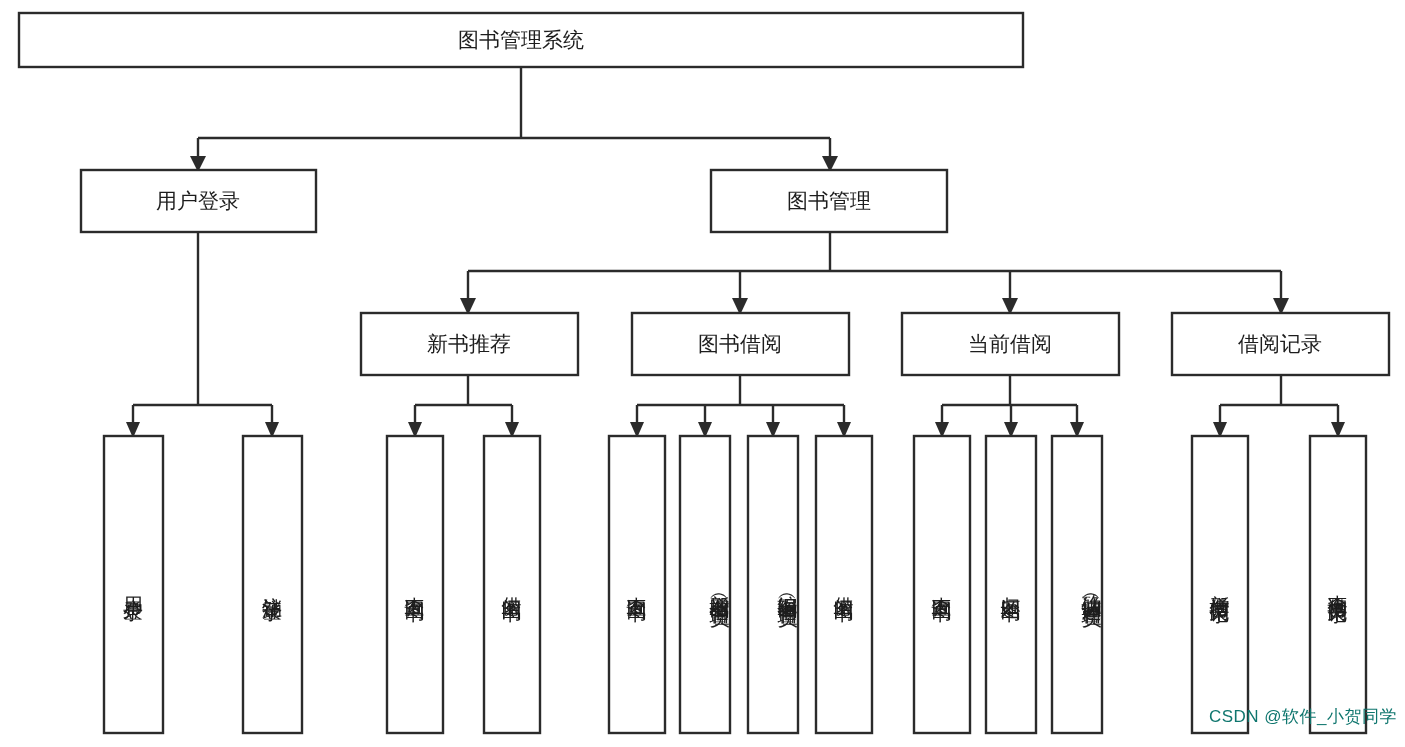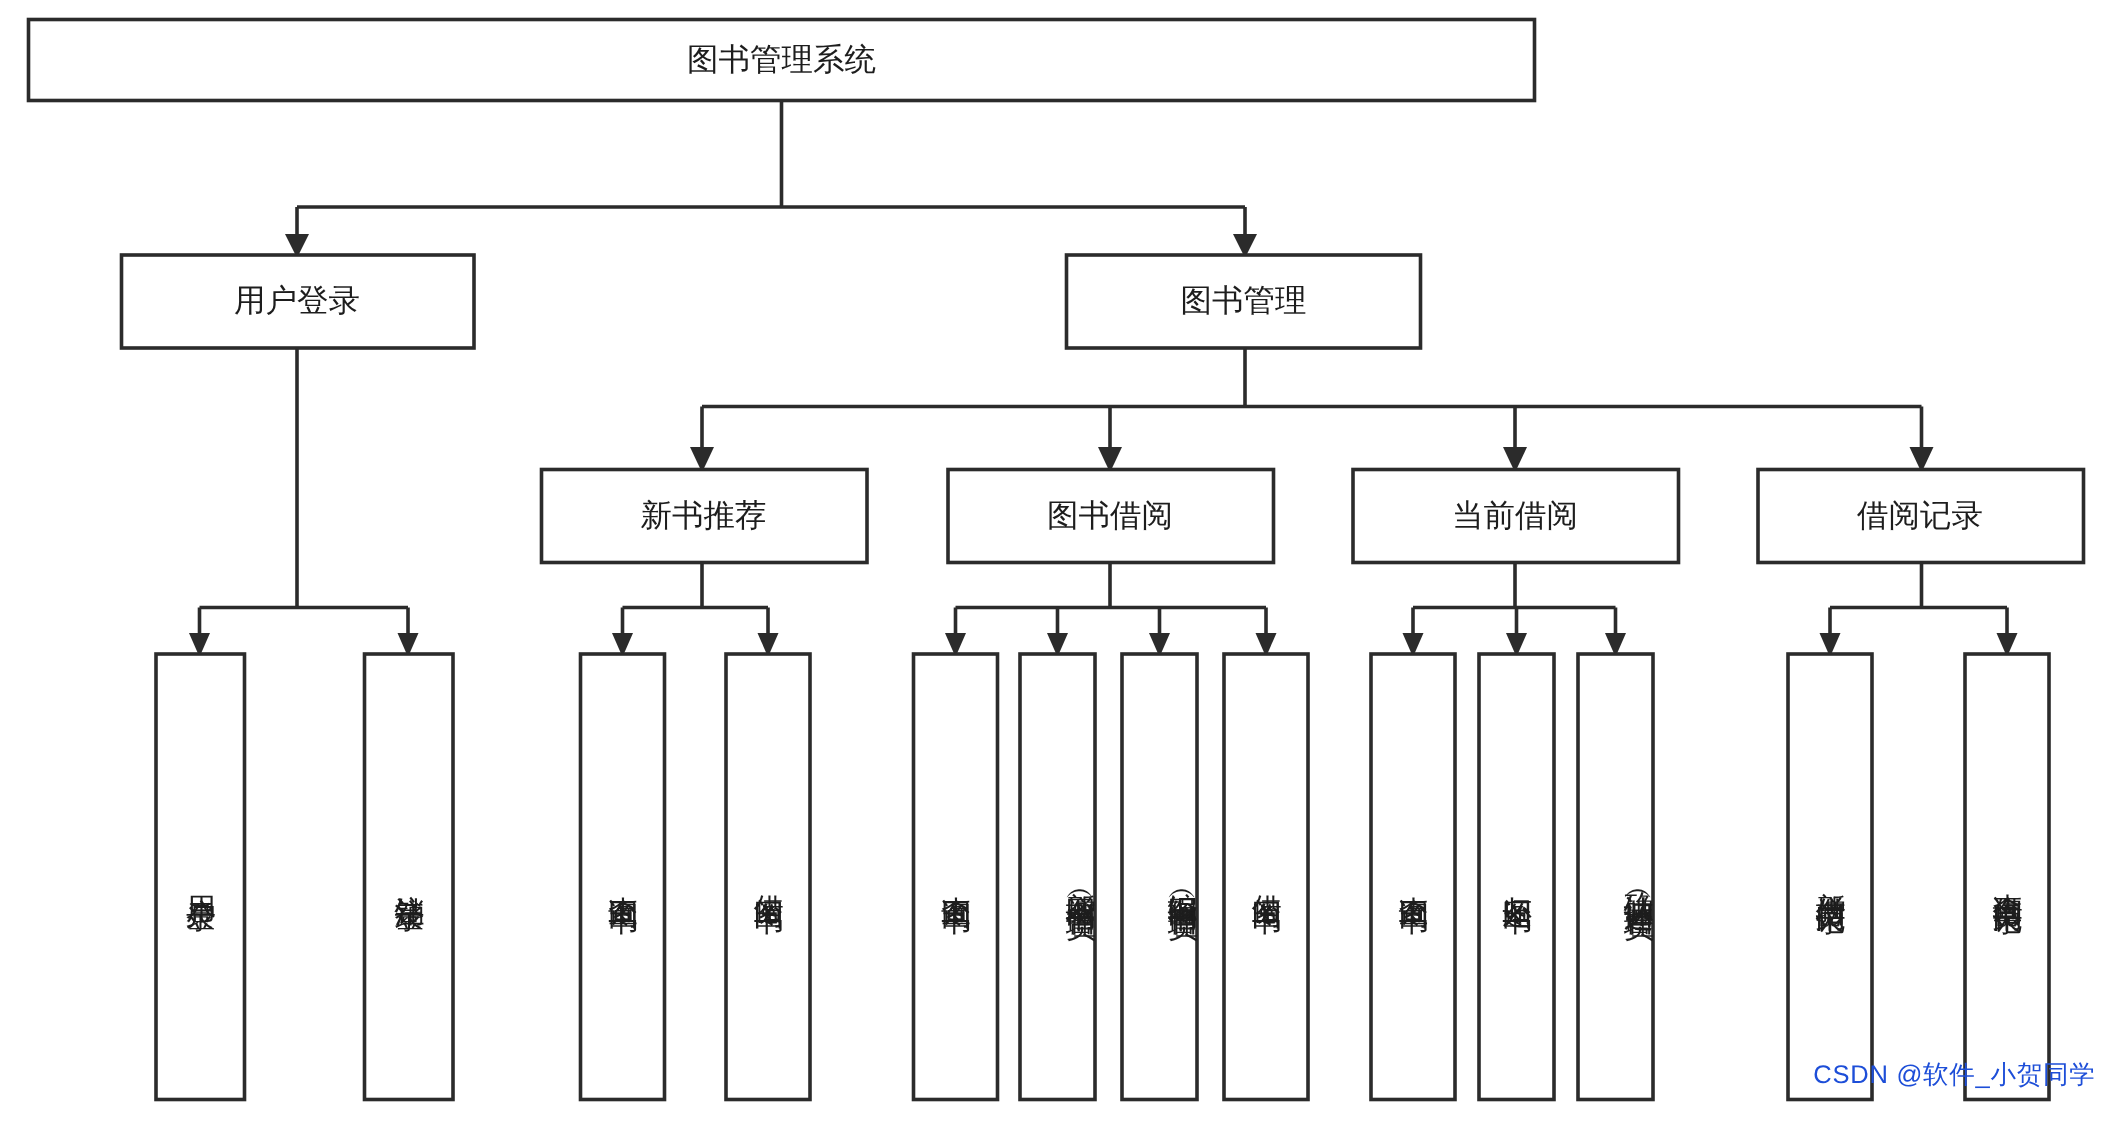--- a/index.html
+++ b/index.html
@@ -73,21 +73,21 @@
   }
   .vert-label.centered {
     align-items: center;
   }
   #watermark {
     position: absolute;
     right: 8px;
     bottom: 4px;
     font-family: "Liberation Sans", "DejaVu Sans", sans-serif;
     font-size: 17px;
-    color: #1d4ed8;
+    color: #0f766e;
     letter-spacing: 0.5px;
     white-space: nowrap;
     pointer-events: none;
   }
 </style>
 </head>
 <body>
 
 <div id="diagram-root">
 

